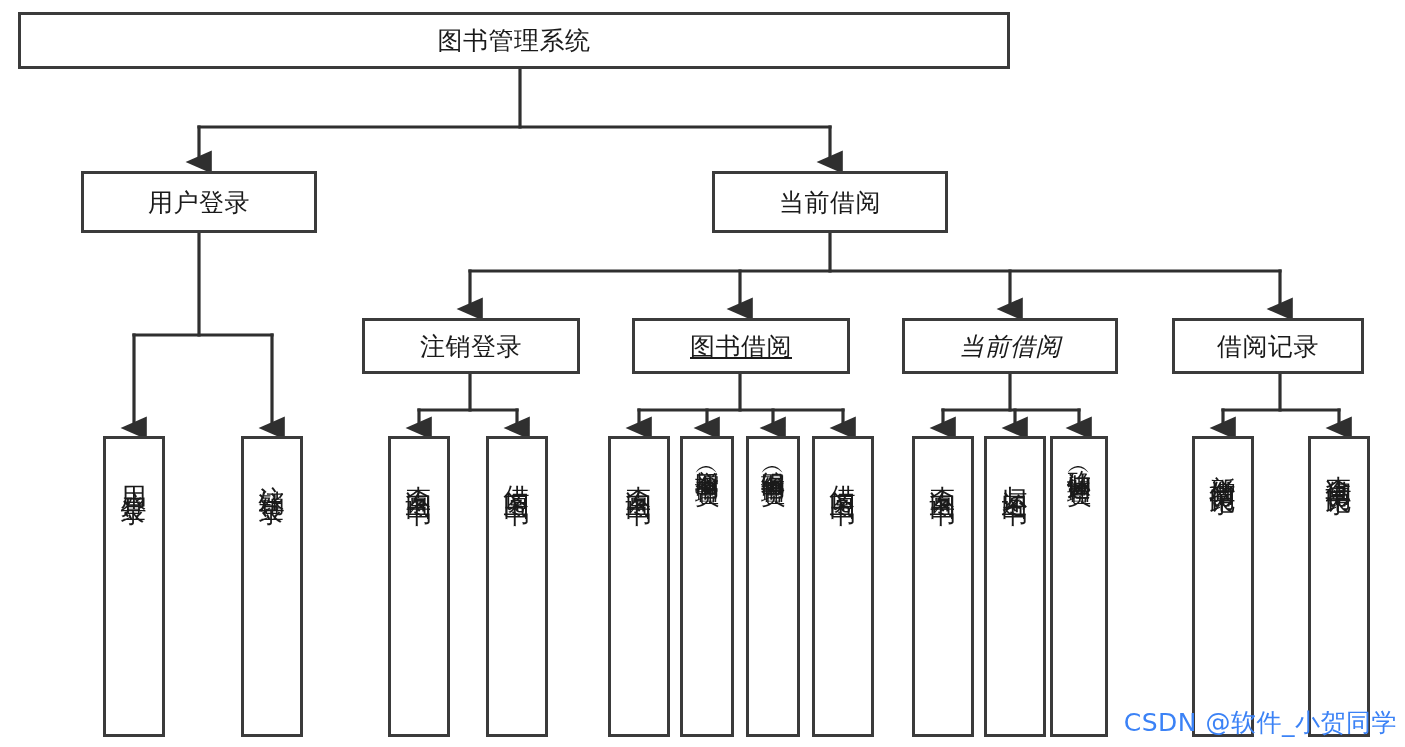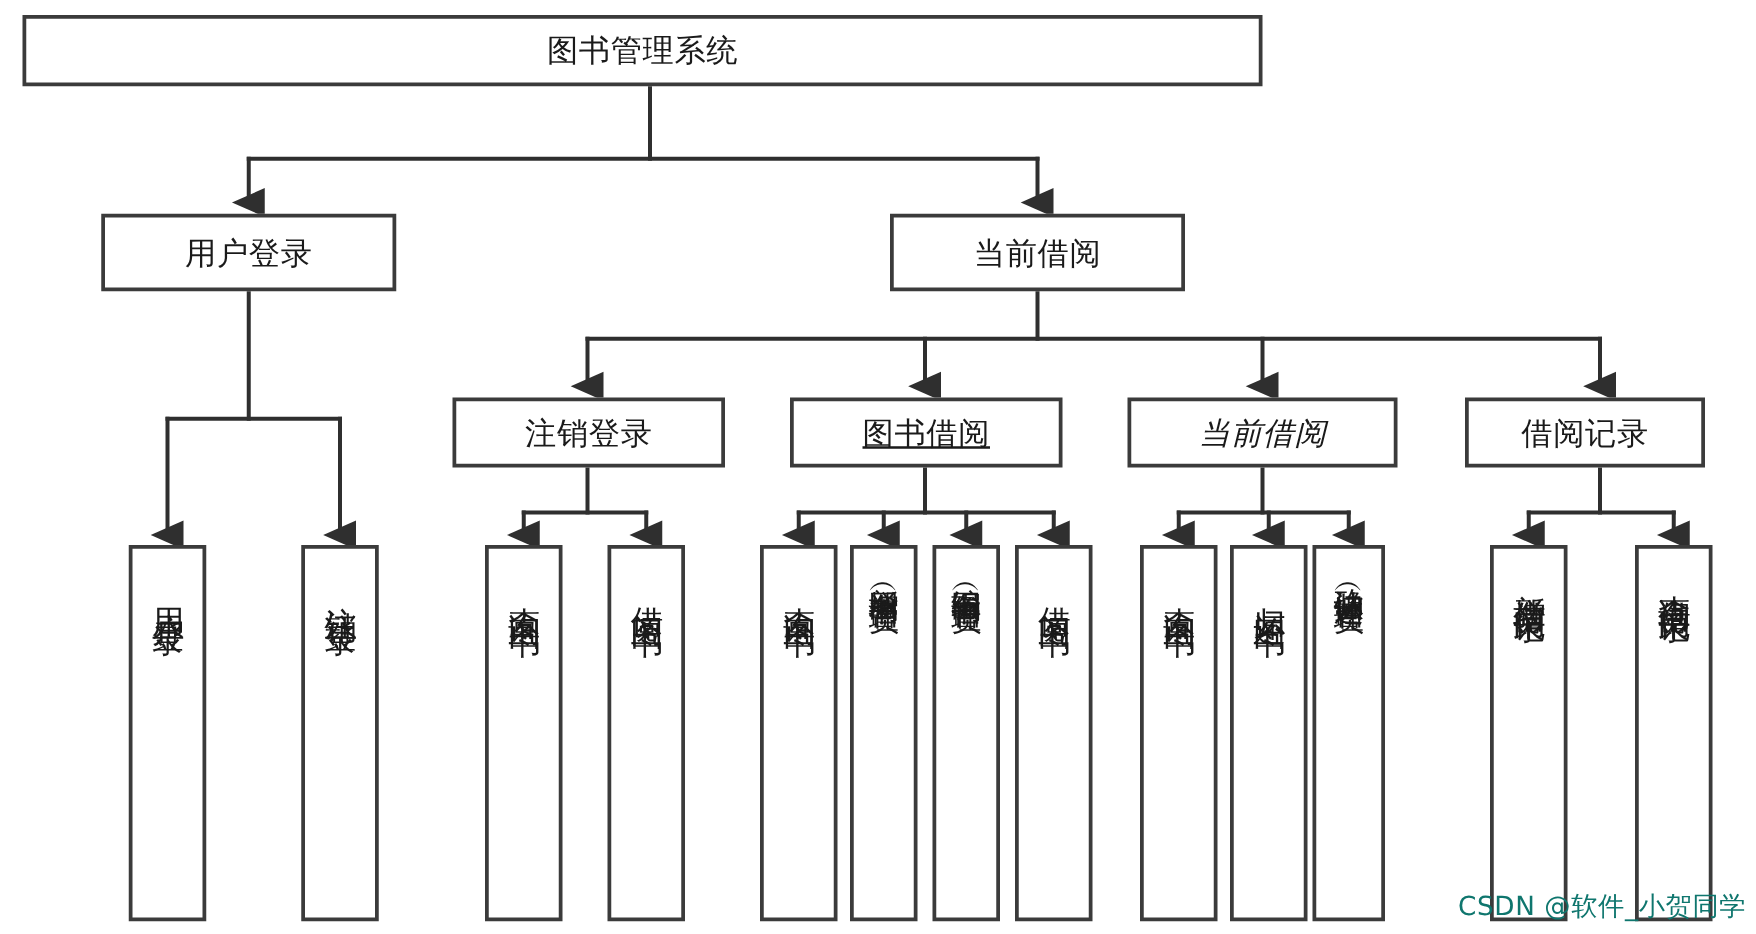--- a/index.html
+++ b/index.html
@@ -52,22 +52,22 @@
     writing-mode: vertical-rl;
     text-orientation: upright;
     font-size: 26px;
     letter-spacing: 5px;
     line-height: 1;
   }
   #watermark {
     position: absolute;
     right: 8px;
     bottom: 8px;
-    font-size: 21px;
-    color: #0f766e;
+    font-size: 25px;
+    color: #3b82f6;
     letter-spacing: 0.5px;
     white-space: nowrap;
     pointer-events: none;
   }
 </style>
 </head>
 <body>
 
 <div id="canvas">
 

